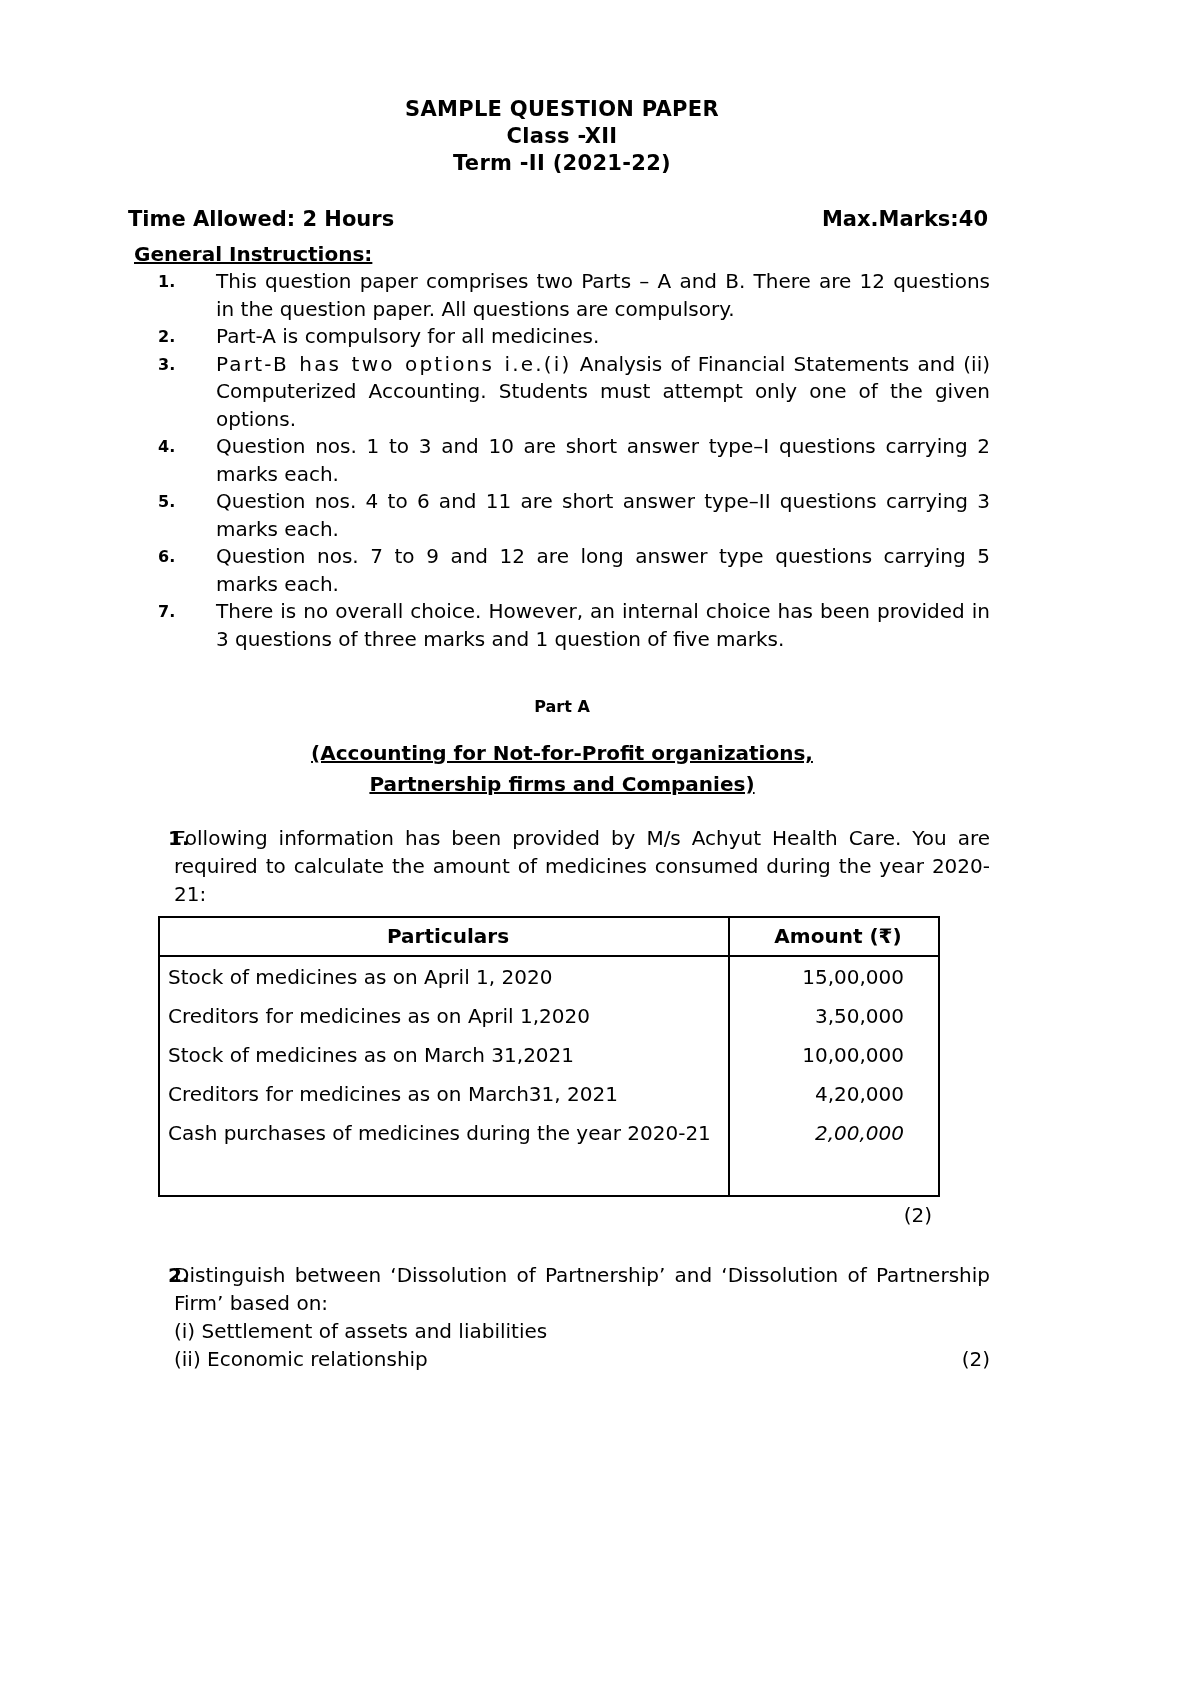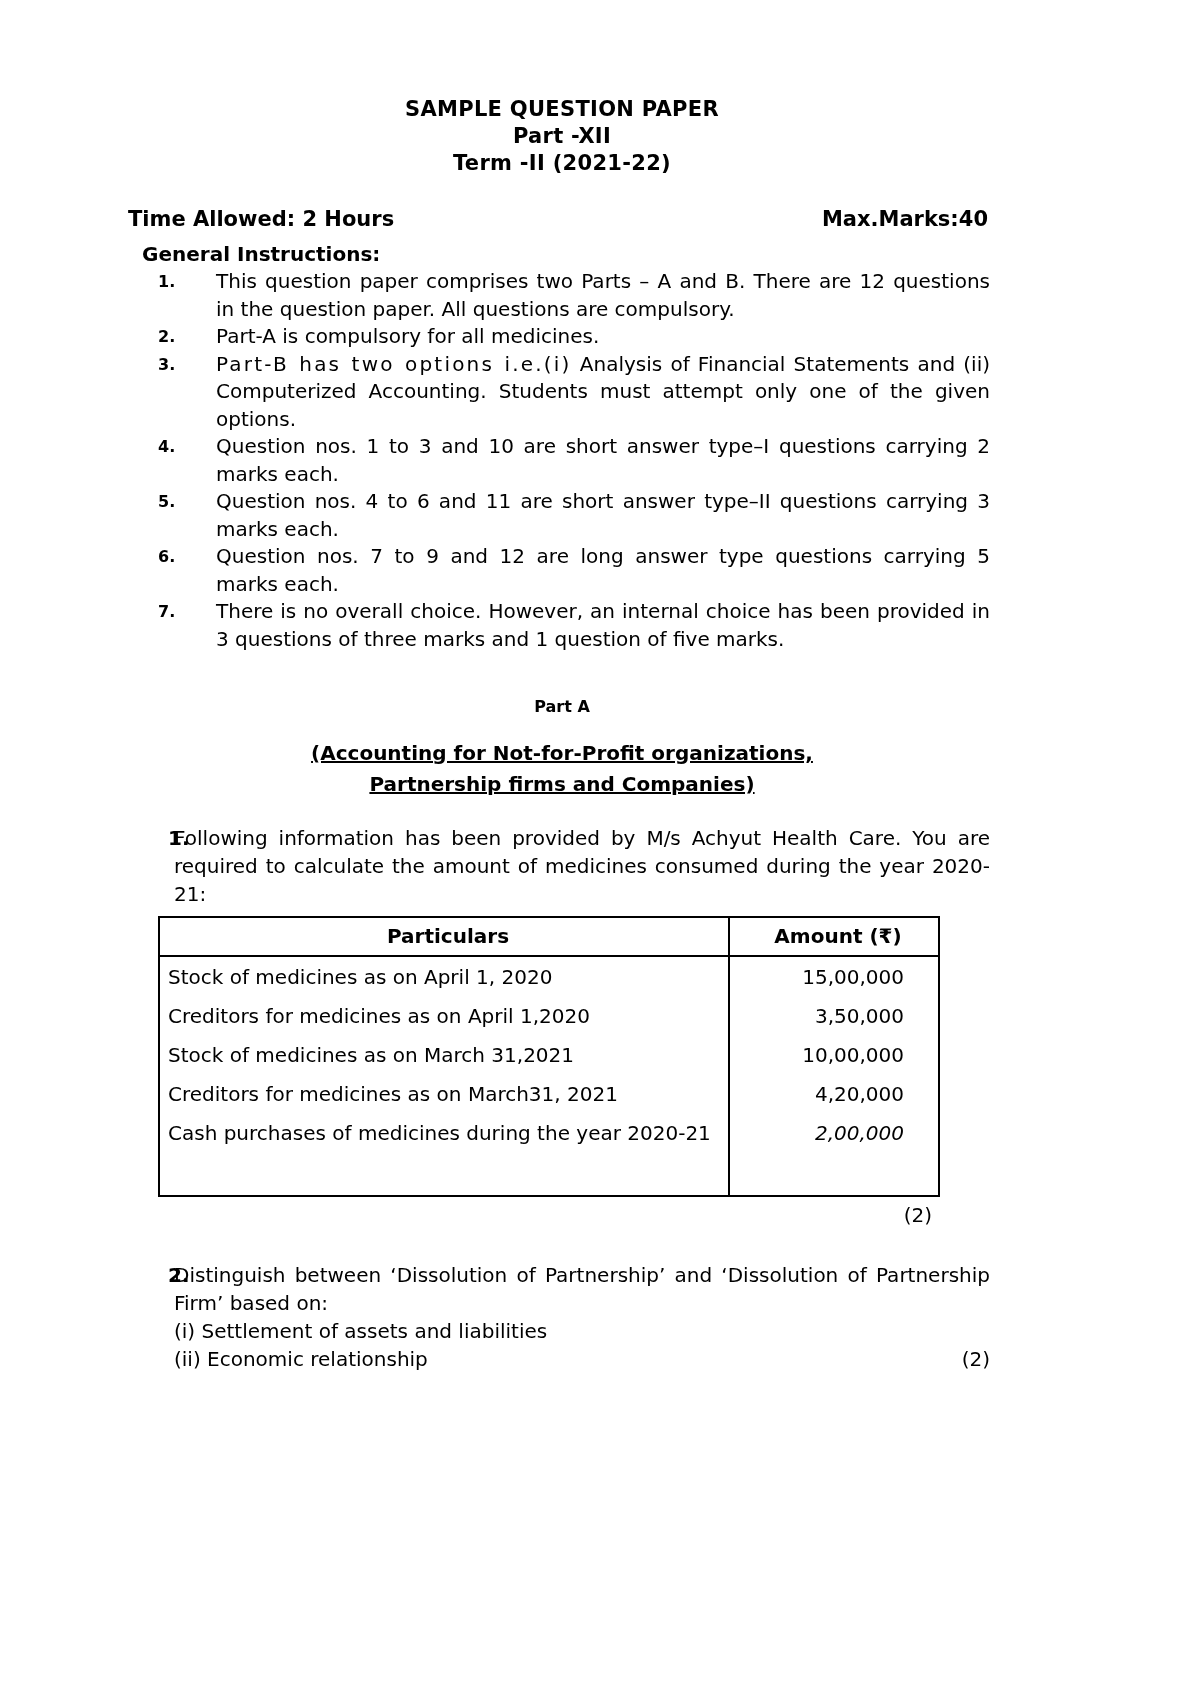--- a/index.html
+++ b/index.html
@@ -51,21 +51,21 @@
     margin-top: 30px;
     padding-right: 2px;
   }
   .marks-row .time { margin-left: -6px; }
 
   
   .gi-title {
     font-weight: bold;
     font-size: 20px;
     margin-top: 11px;
-    margin-left: 8px;
+    text-decoration: underline;
   }
   ol.instructions {
     list-style: none;
     margin: 2px 0 0 0;
     padding: 0;
     font-size: 20px;
     line-height: 27.5px;
   }
   ol.instructions > li {
     position: relative;
@@ -178,21 +178,21 @@
   }
 </style>
 </head>
 <body>
 
 <div class="page">
   <div class="content">
 
     <div class="doc-title">
       <div>SAMPLE QUESTION PAPER</div>
-      <div>Part -XII</div>
+      <div>Class -XII</div>
       <div>Term -II (2021-22)</div>
     </div>
 
     <div class="marks-row">
       <span class="time">Time Allowed: 2 Hours</span>
       <span>Max.Marks:40</span>
     </div>
 
     <div class="gi-title">General Instructions:</div>
     <ol class="instructions">

